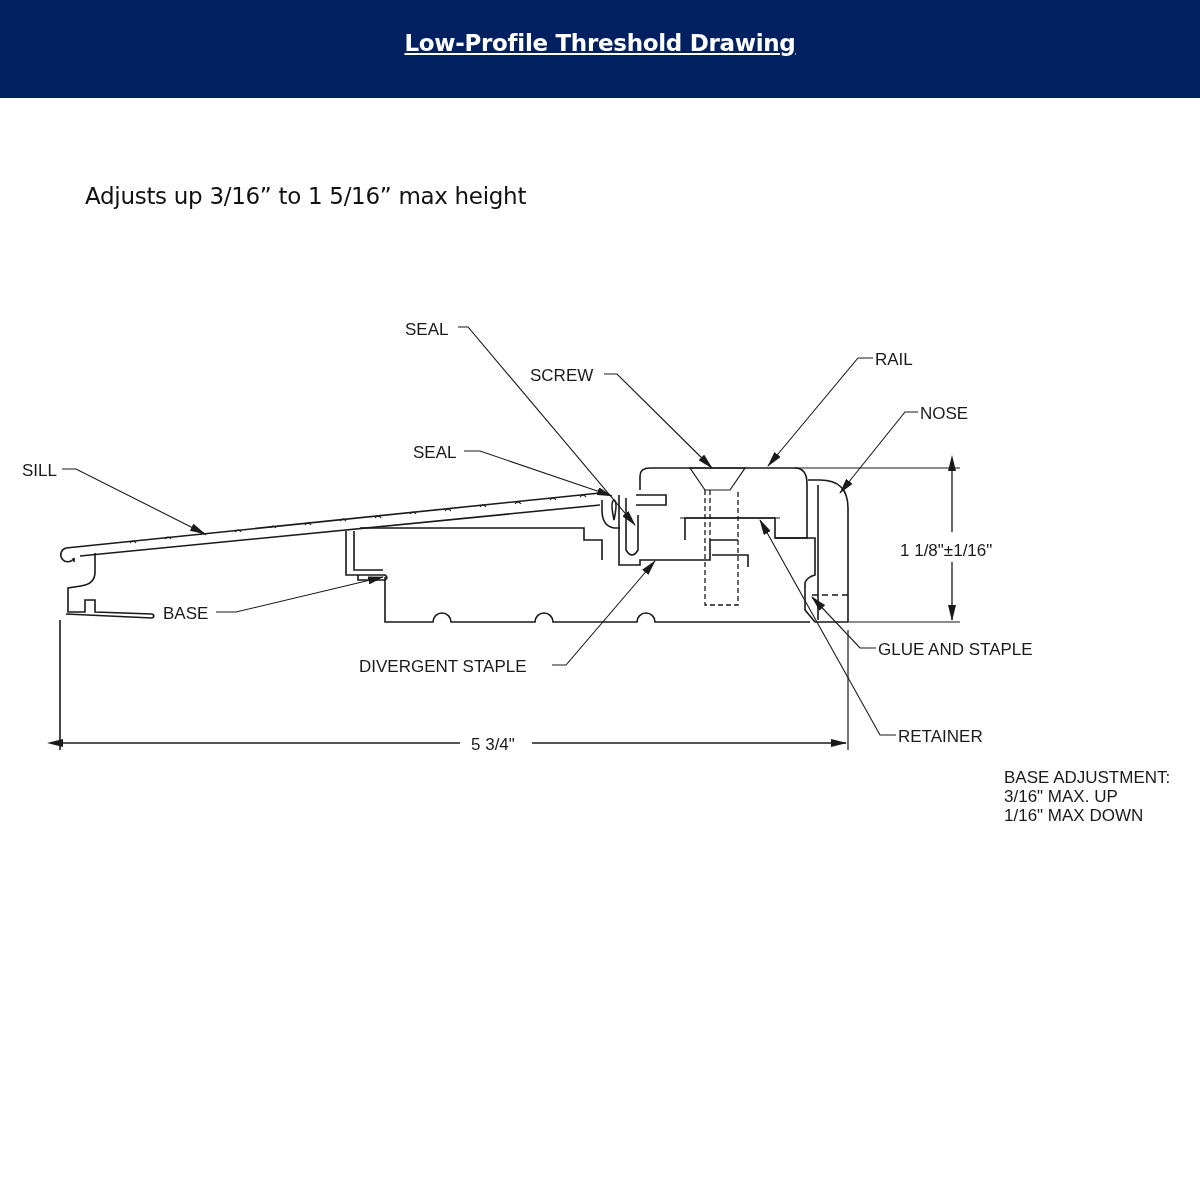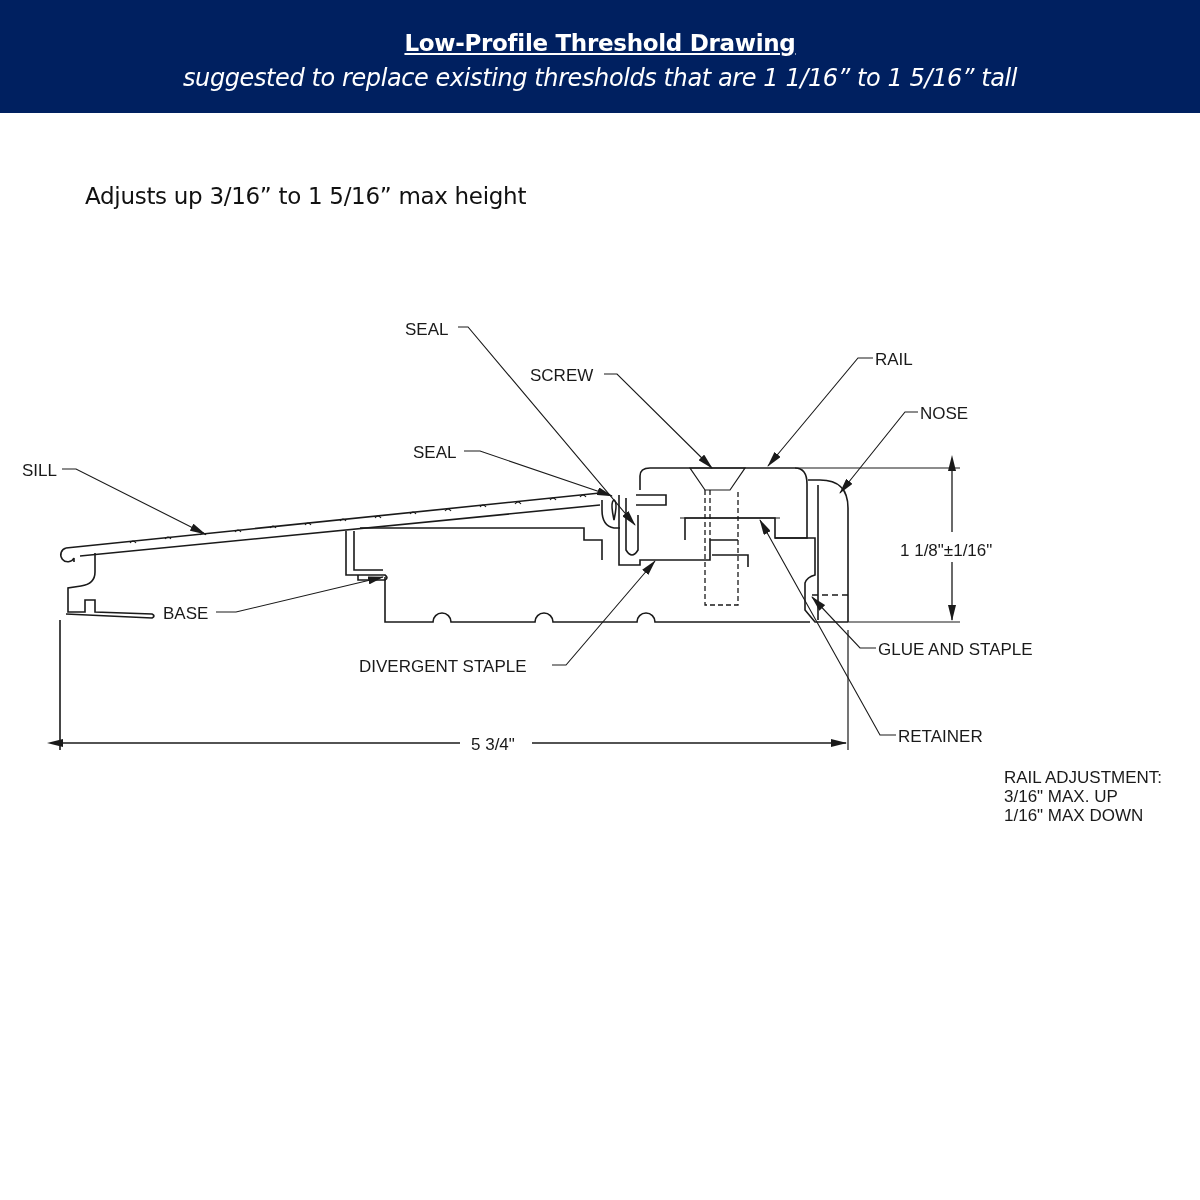--- a/index.html
+++ b/index.html
@@ -1,31 +1,30 @@
 <!DOCTYPE html>
 <html><head>
 <meta charset="utf-8">
 <style>
   html, body { margin: 0; padding: 0; background: #ffffff; }
   body { width: 1200px; height: 1200px; position: relative; overflow: hidden; font-family: "Liberation Sans", sans-serif; }
-  .banner { position: absolute; left: 0; top: 0; width: 1200px; height: 113px; background: #002060; color: #ffffff; text-align: center; }
+  .banner { position: absolute; left: 0; top: 0; width: 1200px; height: 98px; background: #002060; color: #ffffff; text-align: center; }
   .banner-title { position: absolute; left: 0; right: 0; top: 30px; font-family: "DejaVu Sans", sans-serif; font-weight: bold; font-size: 23px; text-decoration: underline; letter-spacing: -0.3px; }
   .banner-sub { position: absolute; left: 0; right: 0; top: 64px; font-family: "DejaVu Sans", sans-serif; font-style: italic; font-size: 24px; letter-spacing: -0.4px; }
   .subtitle { position: absolute; left: 85px; top: 183px; font-family: "DejaVu Sans", sans-serif; font-size: 23px; color: #111111; letter-spacing: -0.3px; }
   svg.drawing { position: absolute; left: 0; top: 0; }
   svg text { font-family: "Liberation Sans", sans-serif; fill: #1a1a1a; }
   .note { position: absolute; left: 1004px; top: 768px; font-family: "Liberation Sans", sans-serif; font-size: 17px; line-height: 19px; color: #1a1a1a; }
   .note div { white-space: nowrap; }
 </style>
 </head>
 <body>
 
 <div class="banner">
   <div class="banner-title">Low-Profile Threshold Drawing</div>
-  <div class="banner-sub">suggested to replace existing thresholds that are 1 1/16” to 1 5/16” tall</div>
 </div>
 
 <div class="subtitle">Adjusts up 3/16” to 1 5/16” max height</div>
 
 <svg class="drawing" width="1200" height="1200" viewBox="0 0 1200 1200" xmlns="http://www.w3.org/2000/svg">
   <defs>
     <marker id="arr" markerWidth="10" markerHeight="6" refX="9" refY="3" orient="auto" markerUnits="userSpaceOnUse">
       <path d="M0,0 L10,3 L0,6 Z" fill="#1a1a1a"></path>
     </marker>
     <marker id="arrL" viewBox="0 0 16 8" markerWidth="16" markerHeight="8" refX="15" refY="4" orient="auto" markerUnits="userSpaceOnUse">
@@ -128,16 +127,16 @@
     <text x="413" y="458">SEAL</text>
     <text x="22" y="476">SILL</text>
     <text x="163" y="619">BASE</text>
     <text x="359" y="672">DIVERGENT STAPLE</text>
     <text x="878" y="655">GLUE AND STAPLE</text>
     <text x="898" y="742">RETAINER</text>
   </g>
 </svg>
 
 <div class="note">
-  <div>RAIL ADJUSTMENT:</div>
+  <div>BASE ADJUSTMENT:</div>
   <div>3/16" MAX. UP</div>
   <div>1/16" MAX DOWN</div>
 </div>
 
 </body></html>

